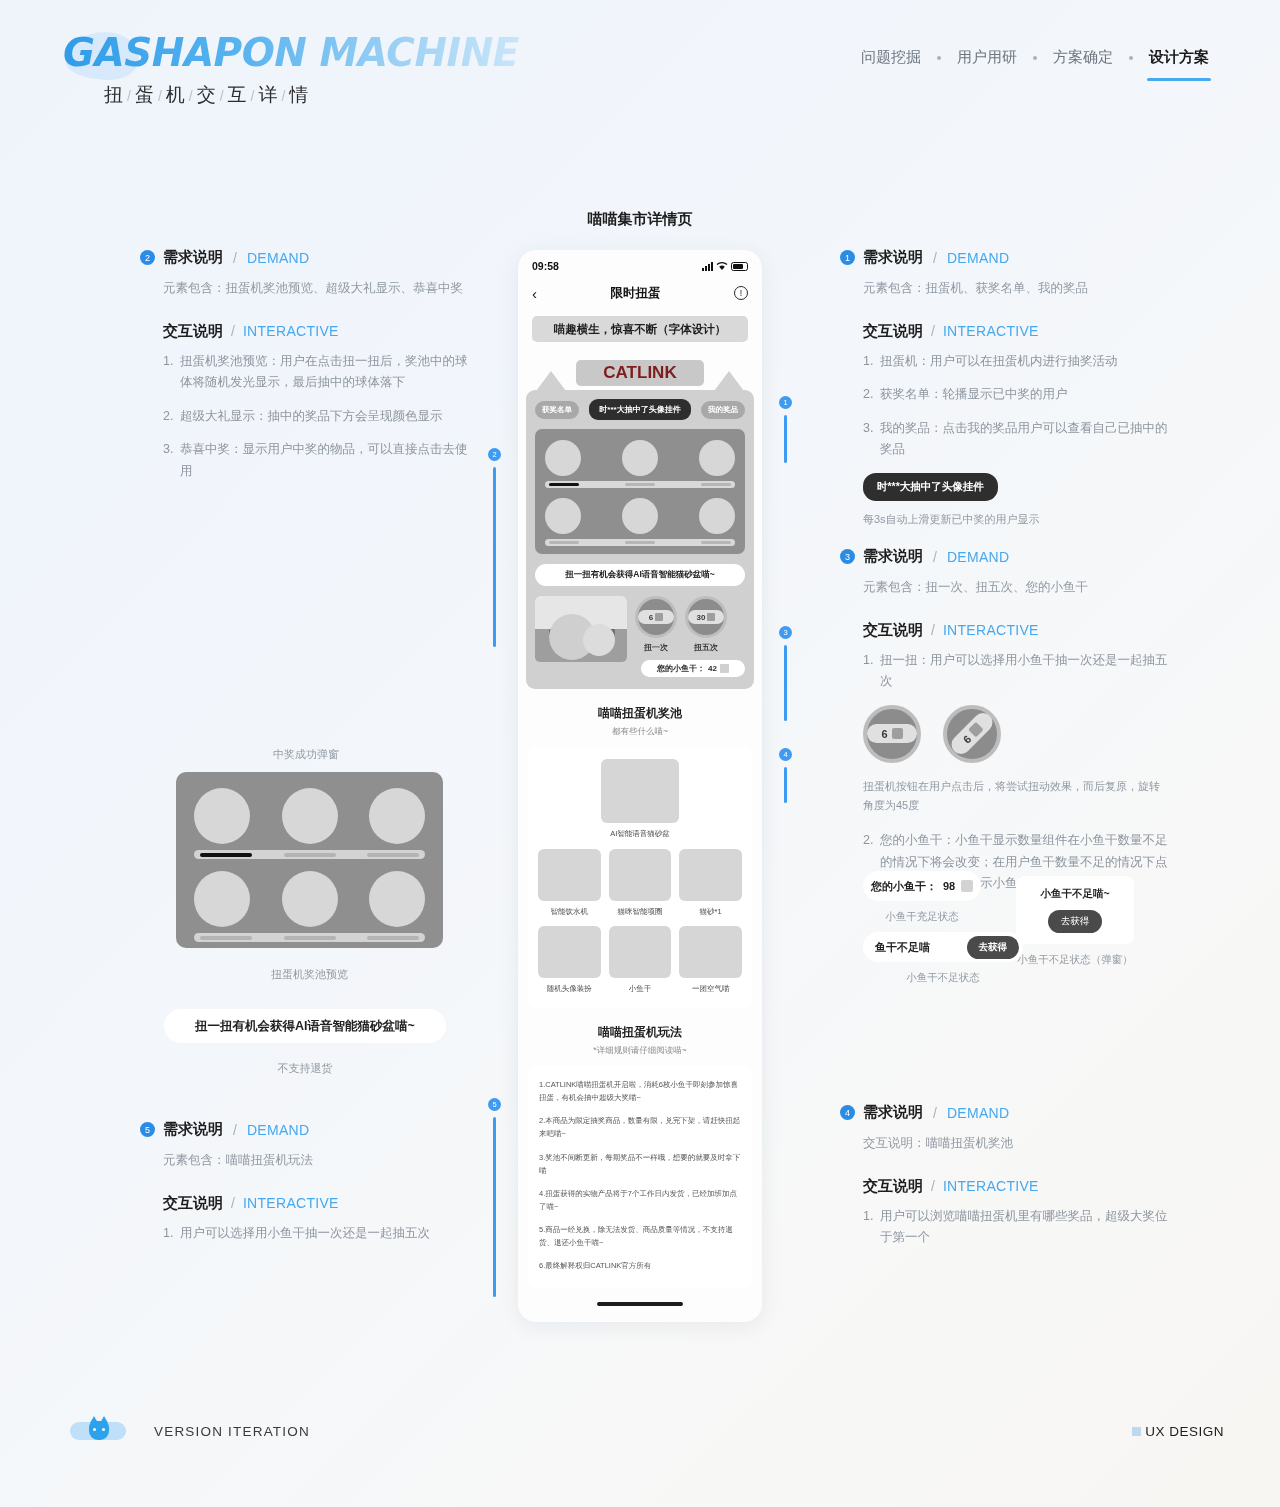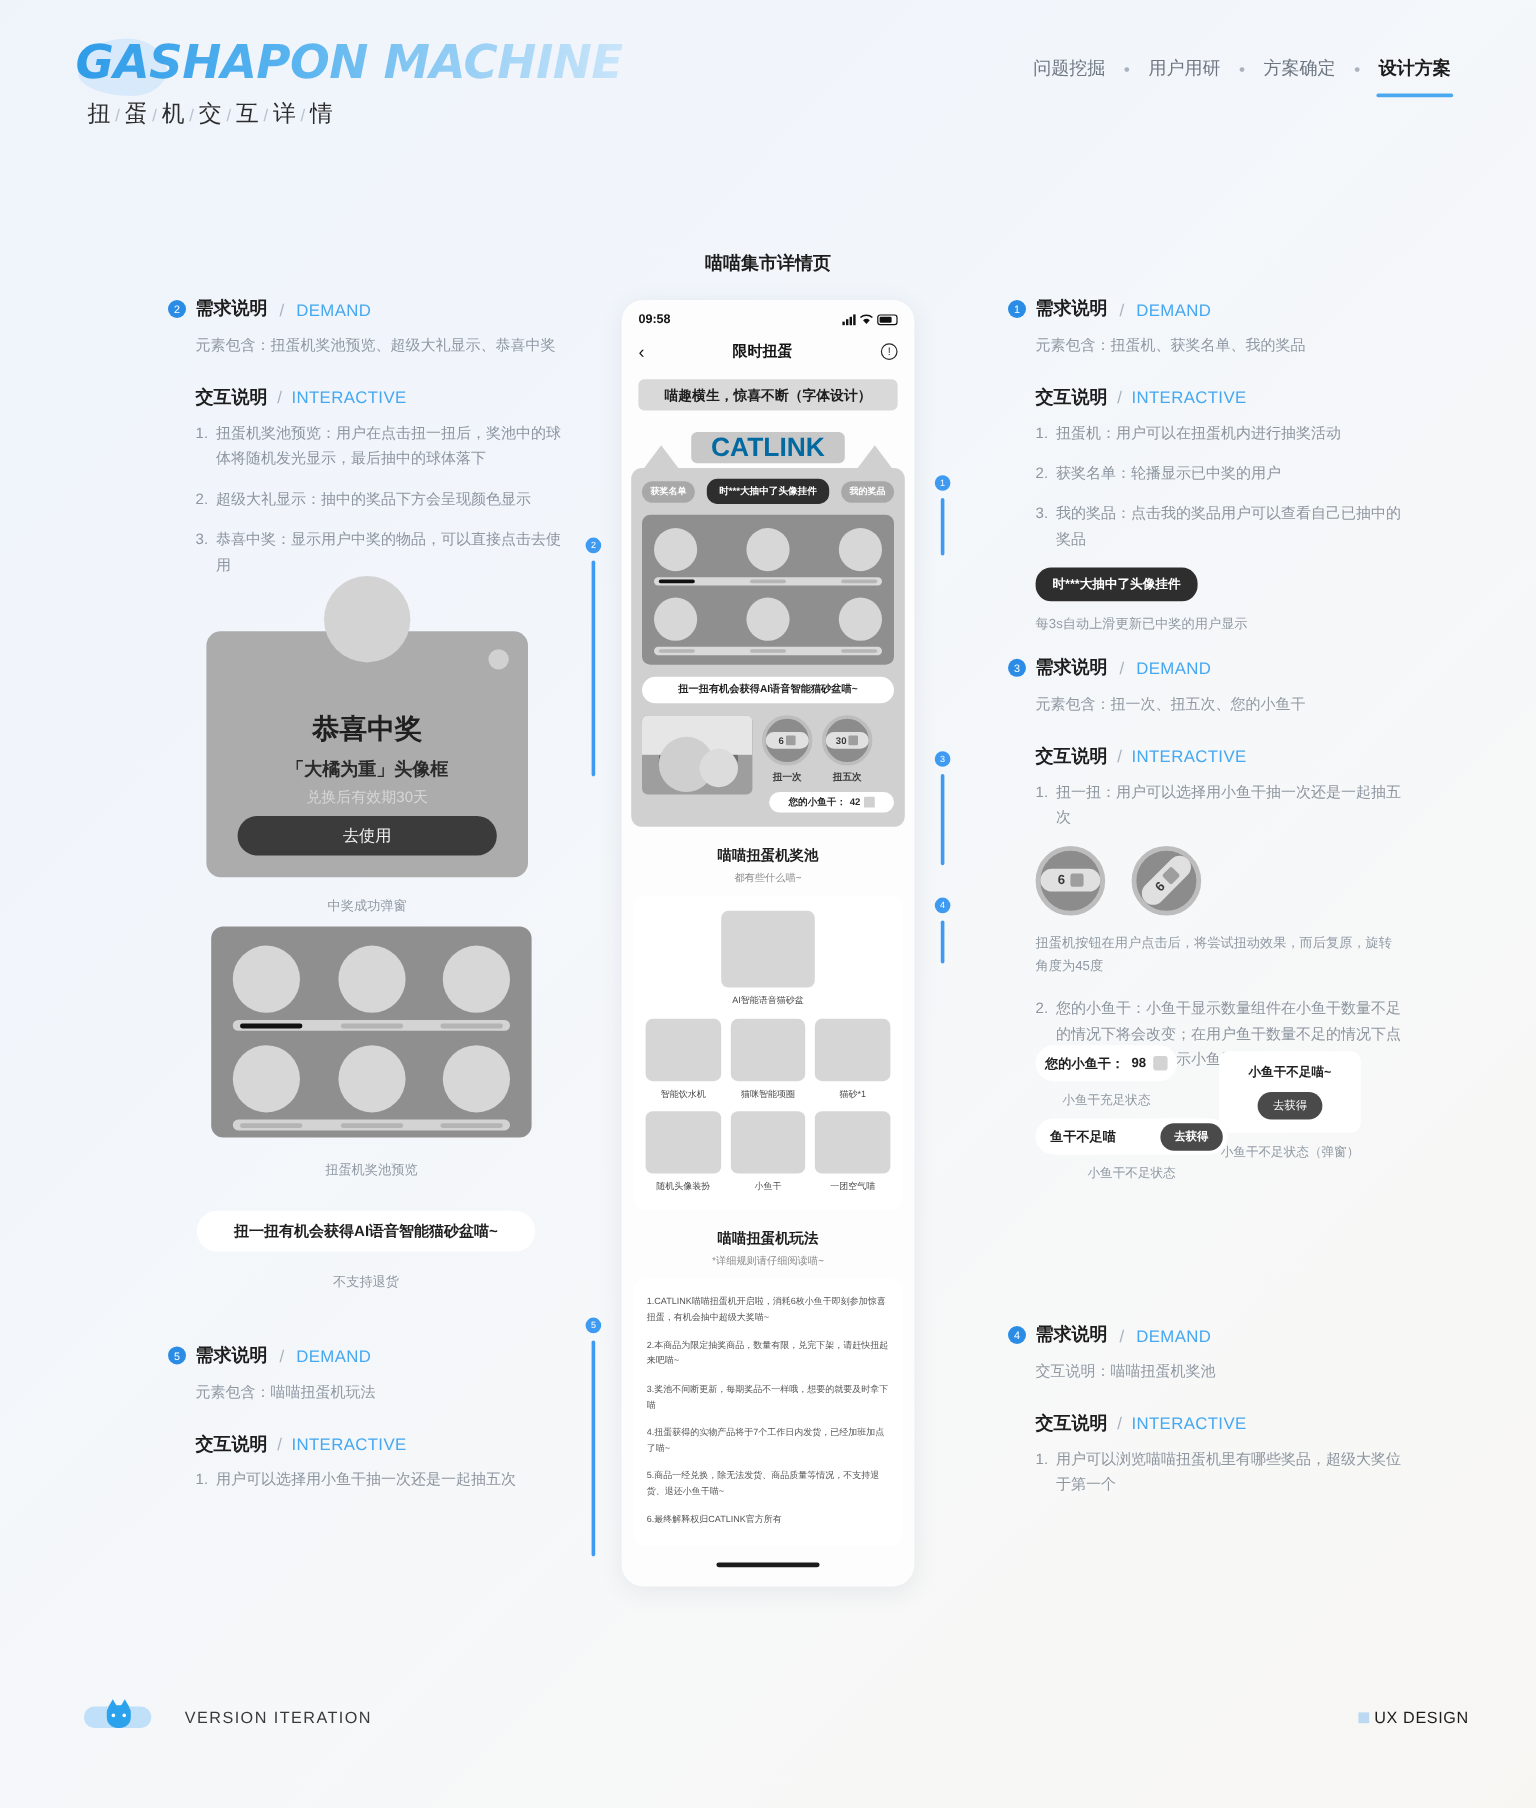--- a/index.html
+++ b/index.html
@@ -20,21 +20,21 @@
   }
   .logo-text {
     position: relative; font-size: 39px; font-weight: bold; letter-spacing: -.5px;
     font-family: "DejaVu Sans", sans-serif;
     font-style: italic;
     background: linear-gradient(90deg, #2f9ce8 0%, #59b4ef 40%, #9fd2f5 75%, #c9e5fa 100%);
     -webkit-background-clip: text; background-clip: text; color: transparent;
     white-space: nowrap;
   }
   .logo-sub {
-    margin-top: 7px; margin-left: 10px; font-size: 19px; color: #2c2c2c; letter-spacing: 1px;
+    margin-top: 7px; margin-left: 41px; font-size: 19px; color: #2c2c2c; letter-spacing: 1px;
     font-weight: 500;
   }
   .logo-sub i { color: #b9c2cb; font-style: normal; font-size: 14px; padding: 0 3px; }
 
   .nav { position: absolute; right: 55px; top: 48px; display: flex; align-items: center; }
   .nav-item {
     font-size: 15px; color: #6d7580; padding: 0 16px; position: relative; cursor: pointer; text-align: right;
   }
   .nav-item.active { color: #1b1b1b; font-weight: bold; }
   .nav-item.active::after {
@@ -124,21 +124,21 @@
   .info-ic { width: 14px; height: 14px; border-radius: 50%; border: 1.2px solid #2a2a2a; font-size: 9px; display:flex; align-items:center; justify-content:center; color:#2a2a2a;}
 
   .banner {
     margin: 8px 14px 0; height: 26px; background: #d9d9d9; border-radius: 5px;
     display: flex; align-items: center; justify-content: center; font-size: 11.5px; font-weight: bold; color: #1e1e1e;
   }
 
   .machine { margin: 18px 8px 0; position: relative; }
   .sign {
     width: 128px; height: 26px; margin: 0 auto; background: #c8c8c8; border-radius: 5px;
-    display: flex; align-items: center; justify-content: center; font-size: 22px; font-weight: bold; color: #0369a1;
+    display: flex; align-items: center; justify-content: center; font-size: 17px; font-weight: bold; color: #7f1d1d;
     position: relative; z-index: 3;
   }
   .ears { position: relative; height: 14px; margin-top: -9px; }
   .ear { position: absolute; width: 0; height: 0; border-left: 15px solid transparent; border-right: 15px solid transparent; border-bottom: 20px solid #d0d0d0; bottom: 0;}
   .ear.l { left: 10px; } .ear.r { right: 10px; }
   .mbody { background: #d0d0d0; border-radius: 9px; padding: 9px 9px 12px; position: relative; margin-top: -1px; }
   .chips { display: flex; justify-content: space-between; align-items: center; margin-bottom: 9px; }
   .chip { background: #a8a8a8; color: #fff; font-size: 7.5px; font-weight: bold; border-radius: 9px; padding: 4px 7px; white-space: nowrap;}
   .chip.dark { background: #2e2e2e; padding: 5px 10px; font-size: 8px; }
   .mpool { background: #8f8f8f; border-radius: 7px; padding: 11px 10px 8px; }
@@ -281,28 +281,20 @@
           <span class="idx">2.</span>
           <span class="txt">超级大礼显示：抽中的奖品下方会呈现颜色显示</span>
         </div>
       <div class="b-li">
           <span class="idx">3.</span>
           <span class="txt">恭喜中奖：显示用户中奖的物品，可以直接点击去使用</span>
         </div>
     </div>
   </div>
 
-  <div class="win-modal">
-    <div class="win-avatar"></div>
-    <div class="win-close"></div>
-    <div class="win-title">恭喜中奖</div>
-    <div class="win-item">「大橘为重」头像框</div>
-    <div class="win-exp">兑换后有效期30天</div>
-    <div class="win-btn">去使用</div>
-  </div>
   <div style="position:absolute; left:172px; top:738px; width:268px;" class="mock-caption">中奖成功弹窗</div>
 
   <div class="pool-box">
     <div class="pool-row">
       <div class="pool-ball"></div>
       <div class="pool-ball"></div>
       <div class="pool-ball"></div>
     </div>
     <div class="pool-shelf">
       <div class="pool-slot hi"></div>

